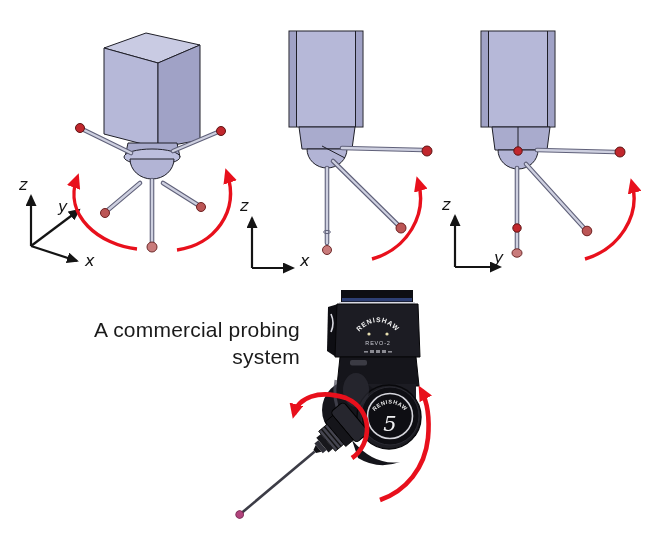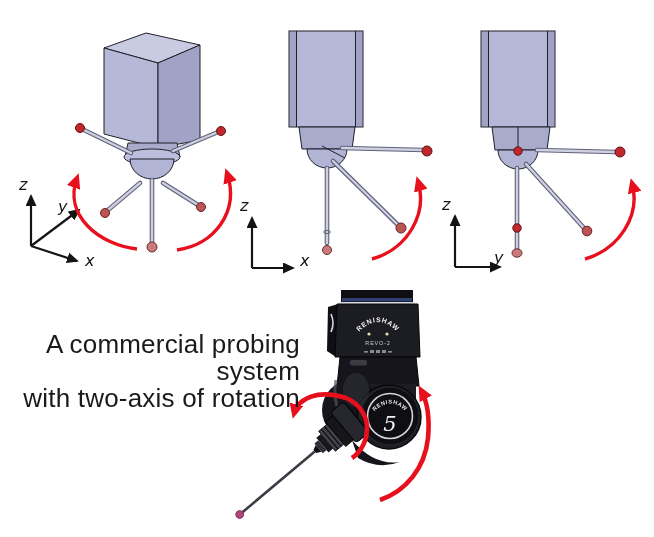--- a/index.html
+++ b/index.html
@@ -19,22 +19,22 @@
   .shaft-inner{stroke:#ced0e0;stroke-width:2.4;stroke-linecap:round;fill:none;}
   .ball-red{fill:#c1272d;stroke:#5e1414;stroke-width:1;}
   .ball-pink{fill:#c97b7b;stroke:#6e2a2a;stroke-width:1;}
   .ball-mid{fill:#bb5555;stroke:#6e2020;stroke-width:1;}
   .axis{stroke:#141414;stroke-width:2.2;fill:none;}
   .axis-label{font:italic 16px "DejaVu Sans",sans-serif;fill:#141414;}
   .red-stroke{stroke:#e8101c;stroke-width:3.4;fill:none;}
   .red-stroke-thick{stroke:#e8101c;stroke-width:4.6;fill:none;}
   .red-fill{fill:#e8101c;}
   .caption{
-    position:absolute;left:22px;top:331px;width:278px;text-align:right;
-    font-size:26px;line-height:27px;color:#1a1a1a;letter-spacing:0.2px;
+    position:absolute;left:22px;top:316px;width:278px;text-align:right;
+    font-size:21px;line-height:27px;color:#1a1a1a;letter-spacing:0.2px;
   }
   .blk1{fill:#15151b;}
   .blk2{fill:#1c1c23;}
   .blk3{fill:#0e0e13;}
   .brand-text{font:bold 6.8px "Liberation Sans",sans-serif;fill:#f2f2f2;letter-spacing:0.9px;}
   .badge-text{font:bold 5.6px "Liberation Sans",sans-serif;fill:#eaeaea;letter-spacing:0.7px;}
   .model-text{font:5.5px "Liberation Sans",sans-serif;fill:#c9cad2;letter-spacing:0.8px;}
   .badge-digit{font:italic 21px "DejaVu Serif",serif;fill:#f0f0f2;}
 </style>
 </head>
@@ -243,15 +243,14 @@
         <circle cx="144" cy="0" r="3.8" fill="#b2447c" stroke="#7c2c56" stroke-width="1"></circle>
       </g>
 
       <path class="red-stroke-thick" d="M352,458 C372,444 374,410 346,398 C318,389 298,398 294,414" marker-end="url(#mArrowRed)"></path>
       <path class="red-stroke-thick" d="M380,500 C406,491 425,468 428,438 C430,416 427,401 421,390" marker-end="url(#mArrowRed)"></path>
     </g>
   </svg>
 
   <div class="caption">
     <div>A commercial probing system</div>
-    <div>with two-axis of rotation</div>
   </div>
 </div>
 
 </body></html>

